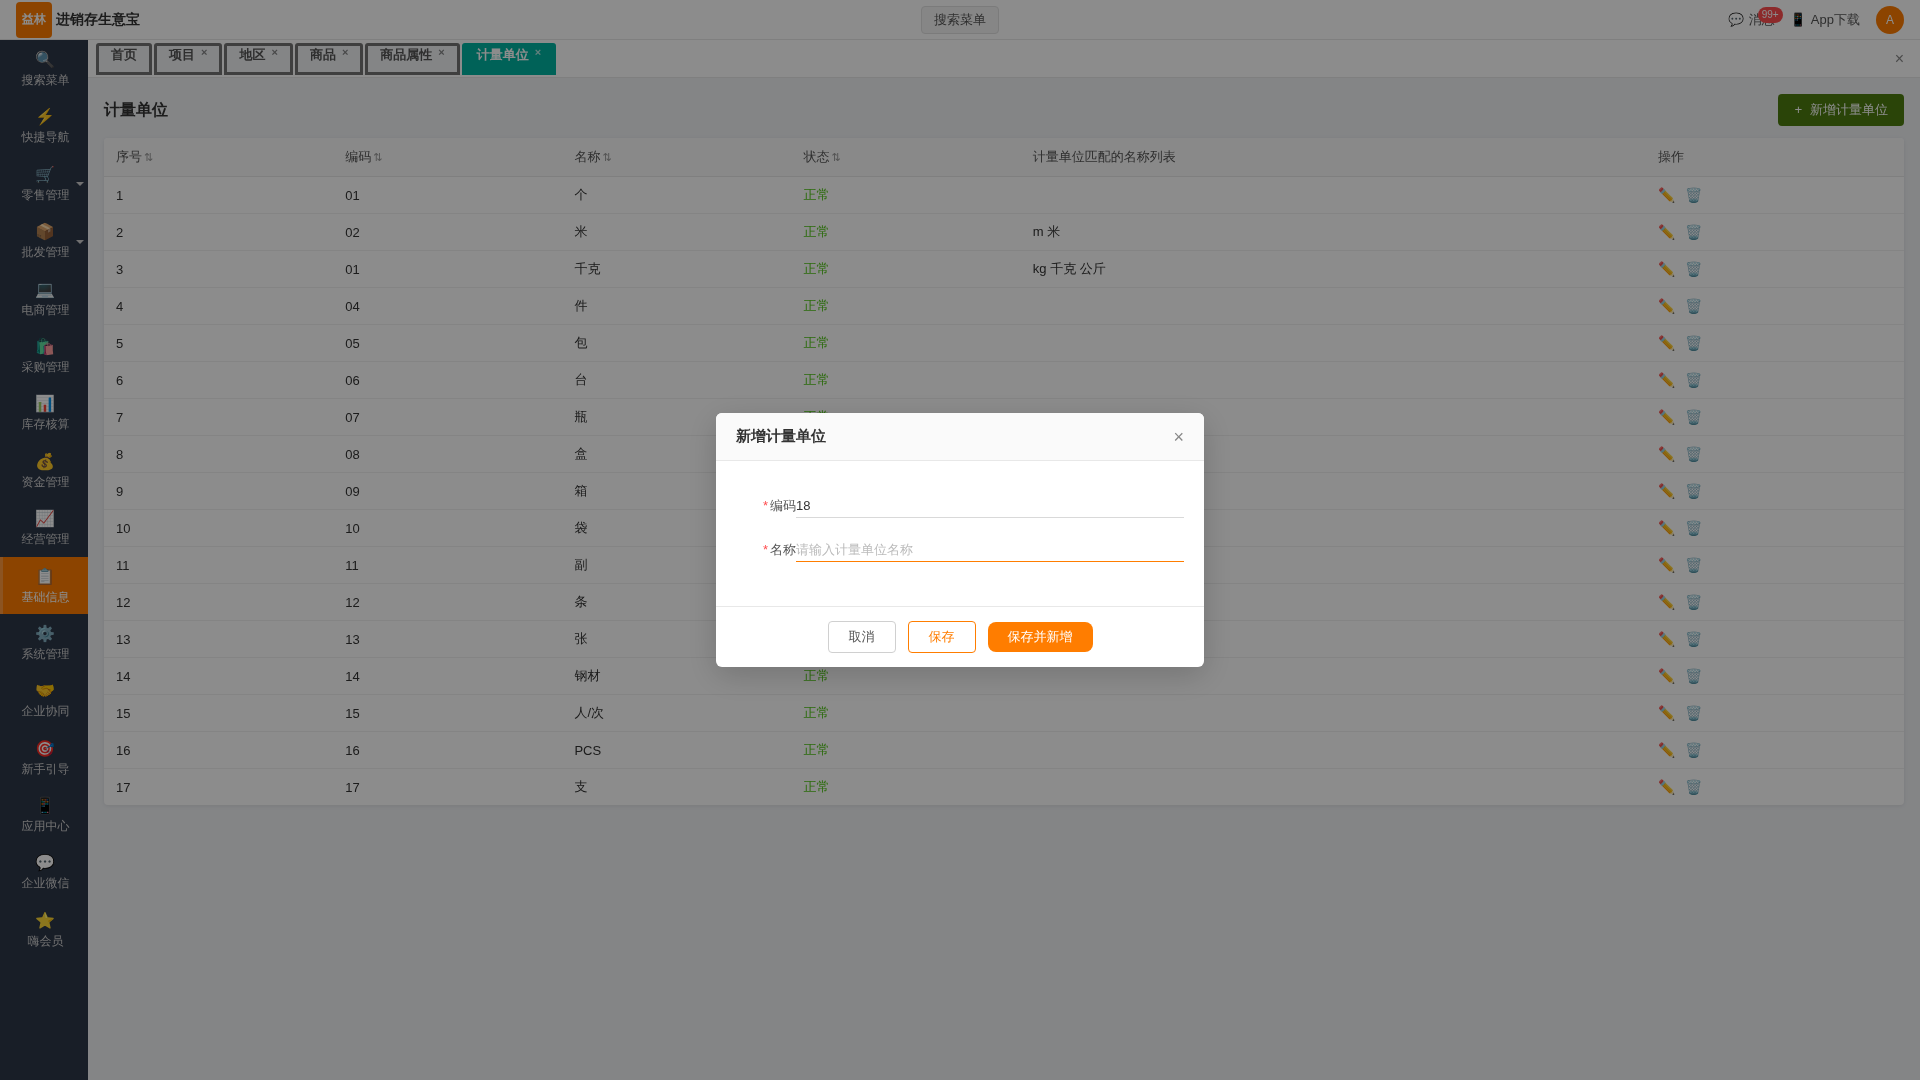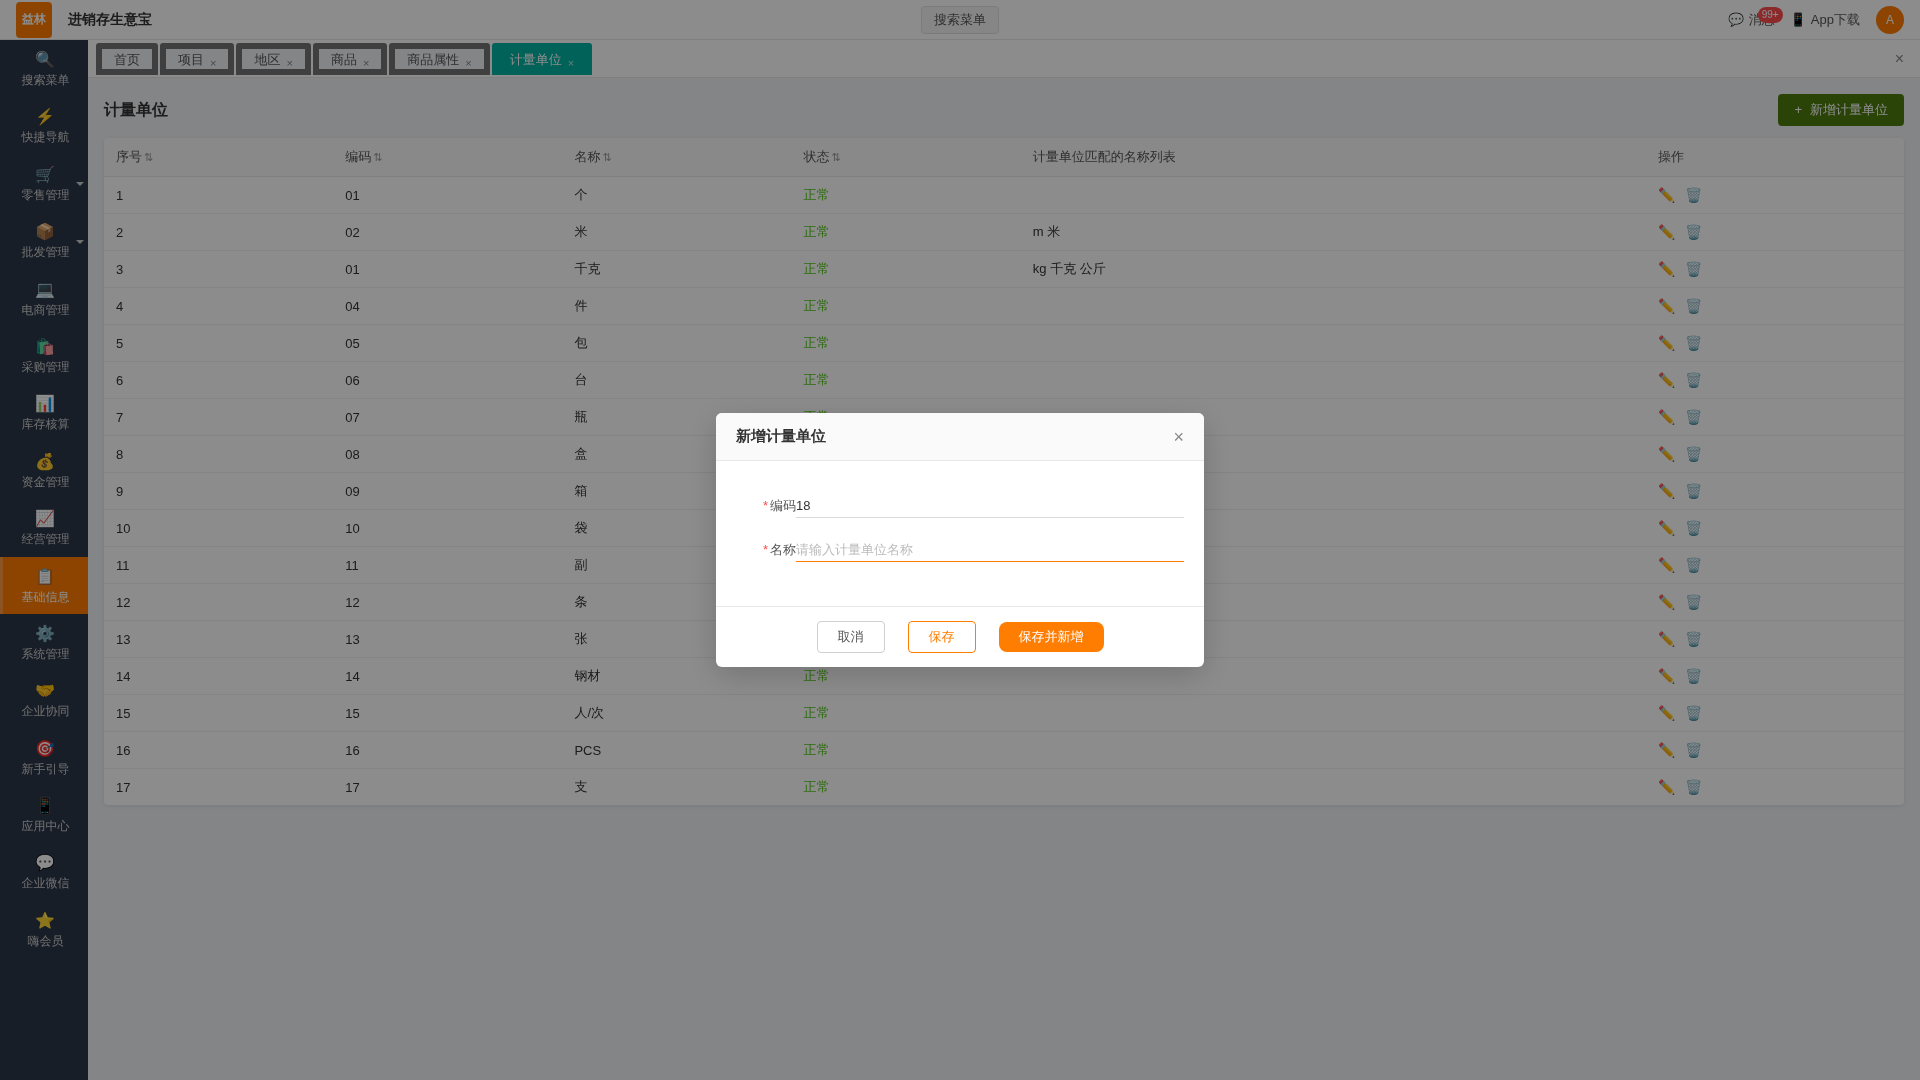--- a/index.html
+++ b/index.html
@@ -12,21 +12,21 @@
       display: flex;
       align-items: center;
       justify-content: space-between;
       padding: 0 16px;
       border-bottom: 1px solid #e8e8e8;
       position: relative;
     }
     .logo-area {
       display: flex;
       align-items: center;
-      gap: 16px;
+      gap: 4px;
     }
     .logo-icon {
       width: 36px;
       height: 36px;
       background: #ff7d00;
       border-radius: 4px;
       display: flex;
       align-items: center;
       justify-content: center;
       color: white;
@@ -169,31 +169,32 @@
       display: flex;
       align-items: center;
       border-bottom: 1px solid #e8e8e8;
       padding: 0 8px;
       gap: 2px;
       overflow-x: auto;
     }
     .tab-bar::-webkit-scrollbar { height: 3px; }
     .tab {
       display: flex;
-      align-items: flex-end;
+      align-items: flex-start;
       padding: 0 12px;
       height: 32px;
       border-radius: 3px 3px 0 0;
       cursor: pointer;
       font-size: 13px;
       color: #555;
       background: #f0f2f5;
-      border: 6px solid #737373;
+      border: 3px solid #737373;
       gap: 6px;
       white-space: nowrap;
+      font-weight: bold;
     }
     .tab.active {
       background: #00b2a0;
       color: #fff;
       border-color: #00b2a0;
     }
     .tab .close-btn {
       font-size: 11px;
       opacity: 0.7;
       cursor: pointer;
@@ -394,21 +395,21 @@
     .form-input.highlighted {
       border-bottom-color: #ff7d00;
     }
     .form-input::placeholder {
       color: #bbb;
     }
     .modal-footer {
       display: flex;
       align-items: center;
       justify-content: center;
-      gap: 23px;
+      gap: 12px;
       padding: 14px 20px;
       border-top: 1px solid #e8e8e8;
     }
     .btn-cancel {
       padding: 6px 20px;
       border: 1px solid #d0d0d0;
       border-radius: 4px;
       background: #fff;
       color: #555;
       cursor: pointer;

